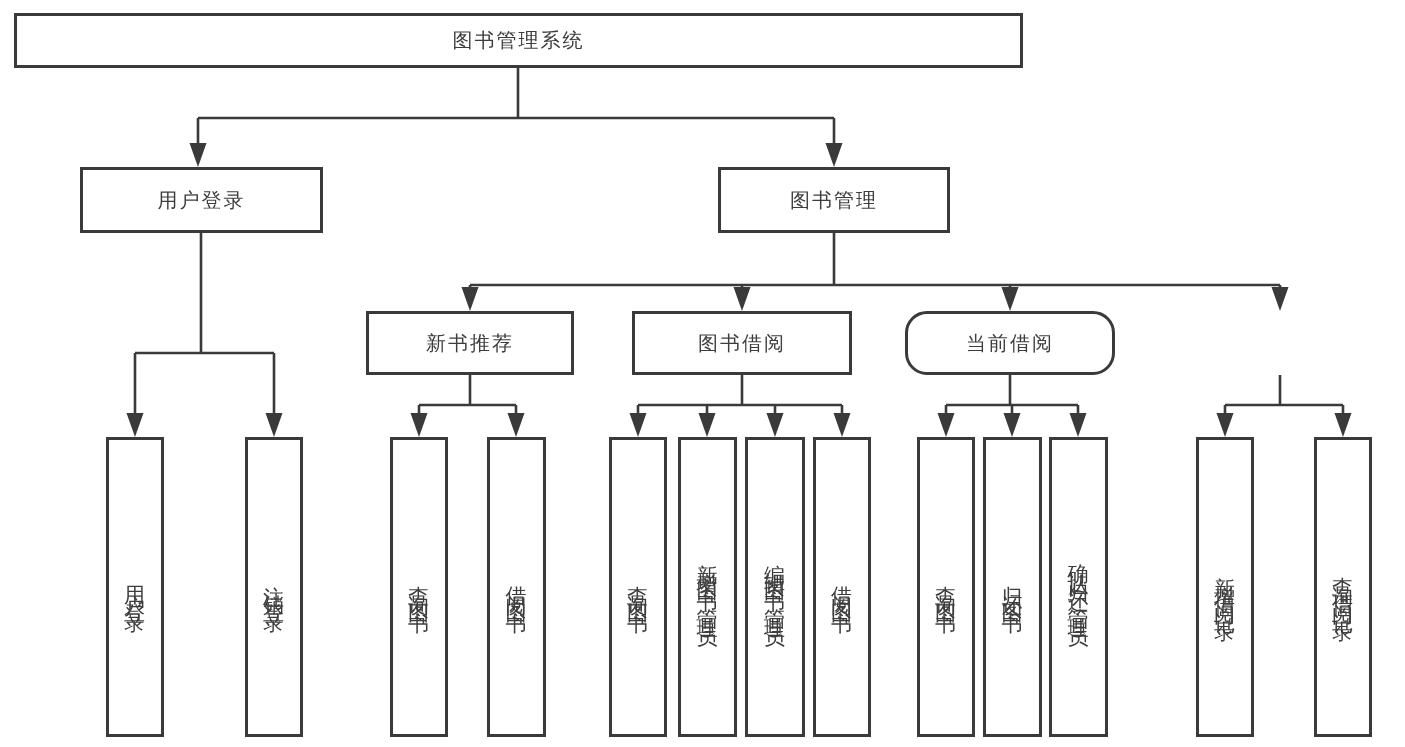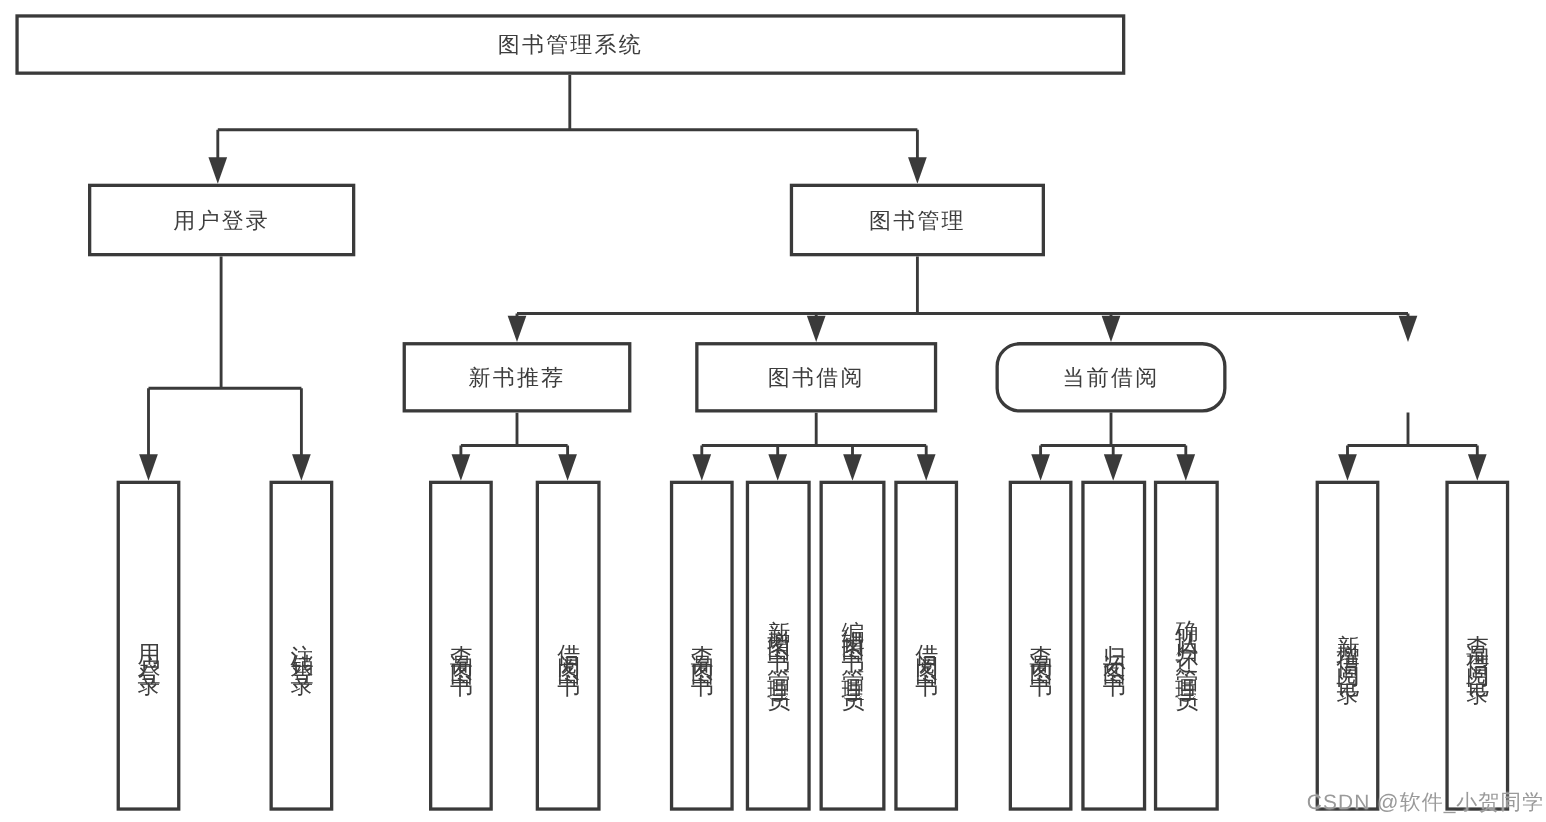--- a/index.html
+++ b/index.html
@@ -163,15 +163,14 @@
     <span class="vtext">确认归还（管理员）</span>
   </div>
 
   <div class="node leaf" style="left:1196px; width:58px;">
     <span class="vtext">新增借阅记录</span>
   </div>
   <div class="node leaf" style="left:1314px; width:58px;">
     <span class="vtext">查询借阅记录</span>
   </div>
 
-  <div id="watermark">CSDN @软件_小贺同学</div>
 
 </div>
 
 </body></html>

